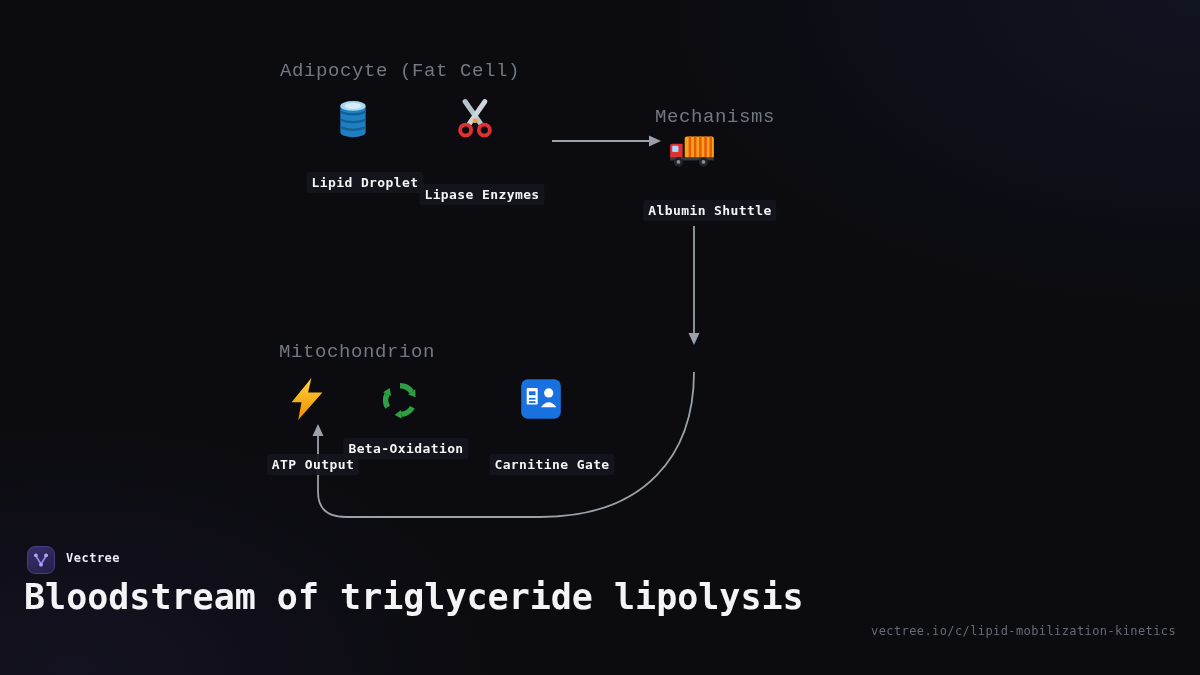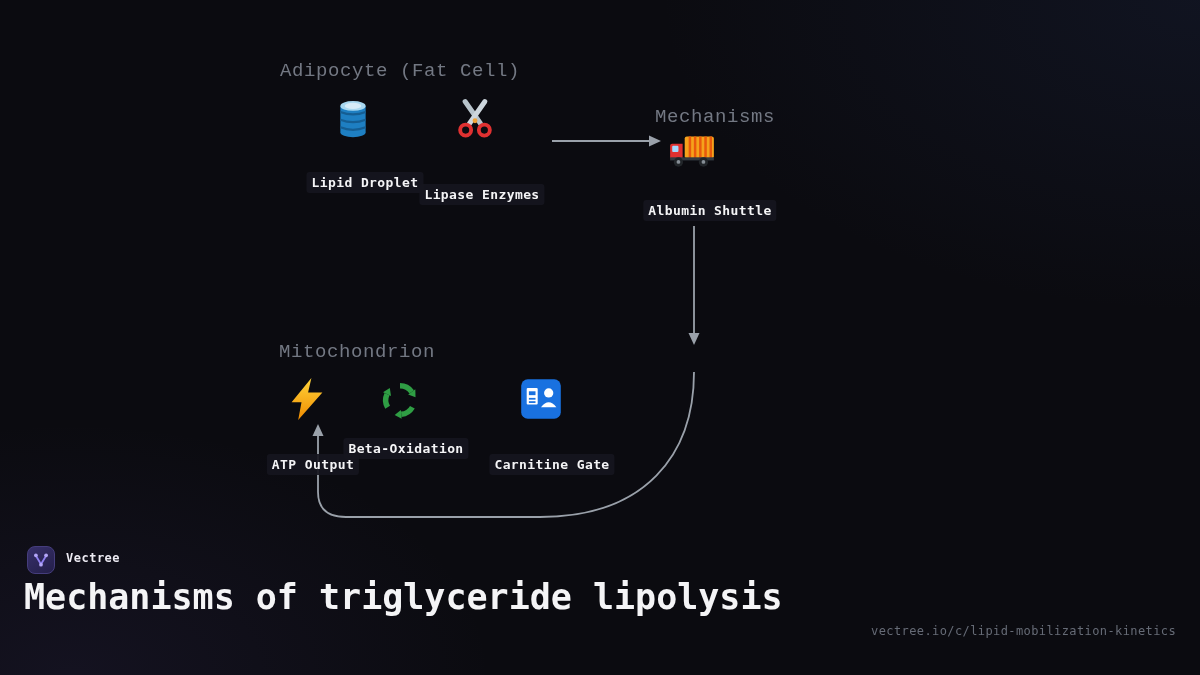--- a/index.html
+++ b/index.html
@@ -181,16 +181,16 @@
   <svg width="28" height="28" viewBox="0 0 28 28">
     <path d="M8.5 9.5 L14 18.5 L19.5 9.5" stroke="#8f7ff0" stroke-width="2" fill="none" stroke-linecap="round"></path>
     <circle cx="8.5" cy="9" r="2" fill="#b3a6f7"></circle>
     <circle cx="19.5" cy="9" r="2" fill="#b3a6f7"></circle>
     <circle cx="14" cy="19" r="2" fill="#b3a6f7"></circle>
   </svg>
 </div>
 <div class="brand-name">Vectree</div>
 
 <div class="card-title">
-  <div>Mechanisms of triglyceride lipolysis</div>
+  <div>Bloodstream of triglyceride lipolysis</div>
 </div>
 
 <div class="card-url">vectree.io/c/lipid-mobilization-kinetics</div>
 
 </body></html>

